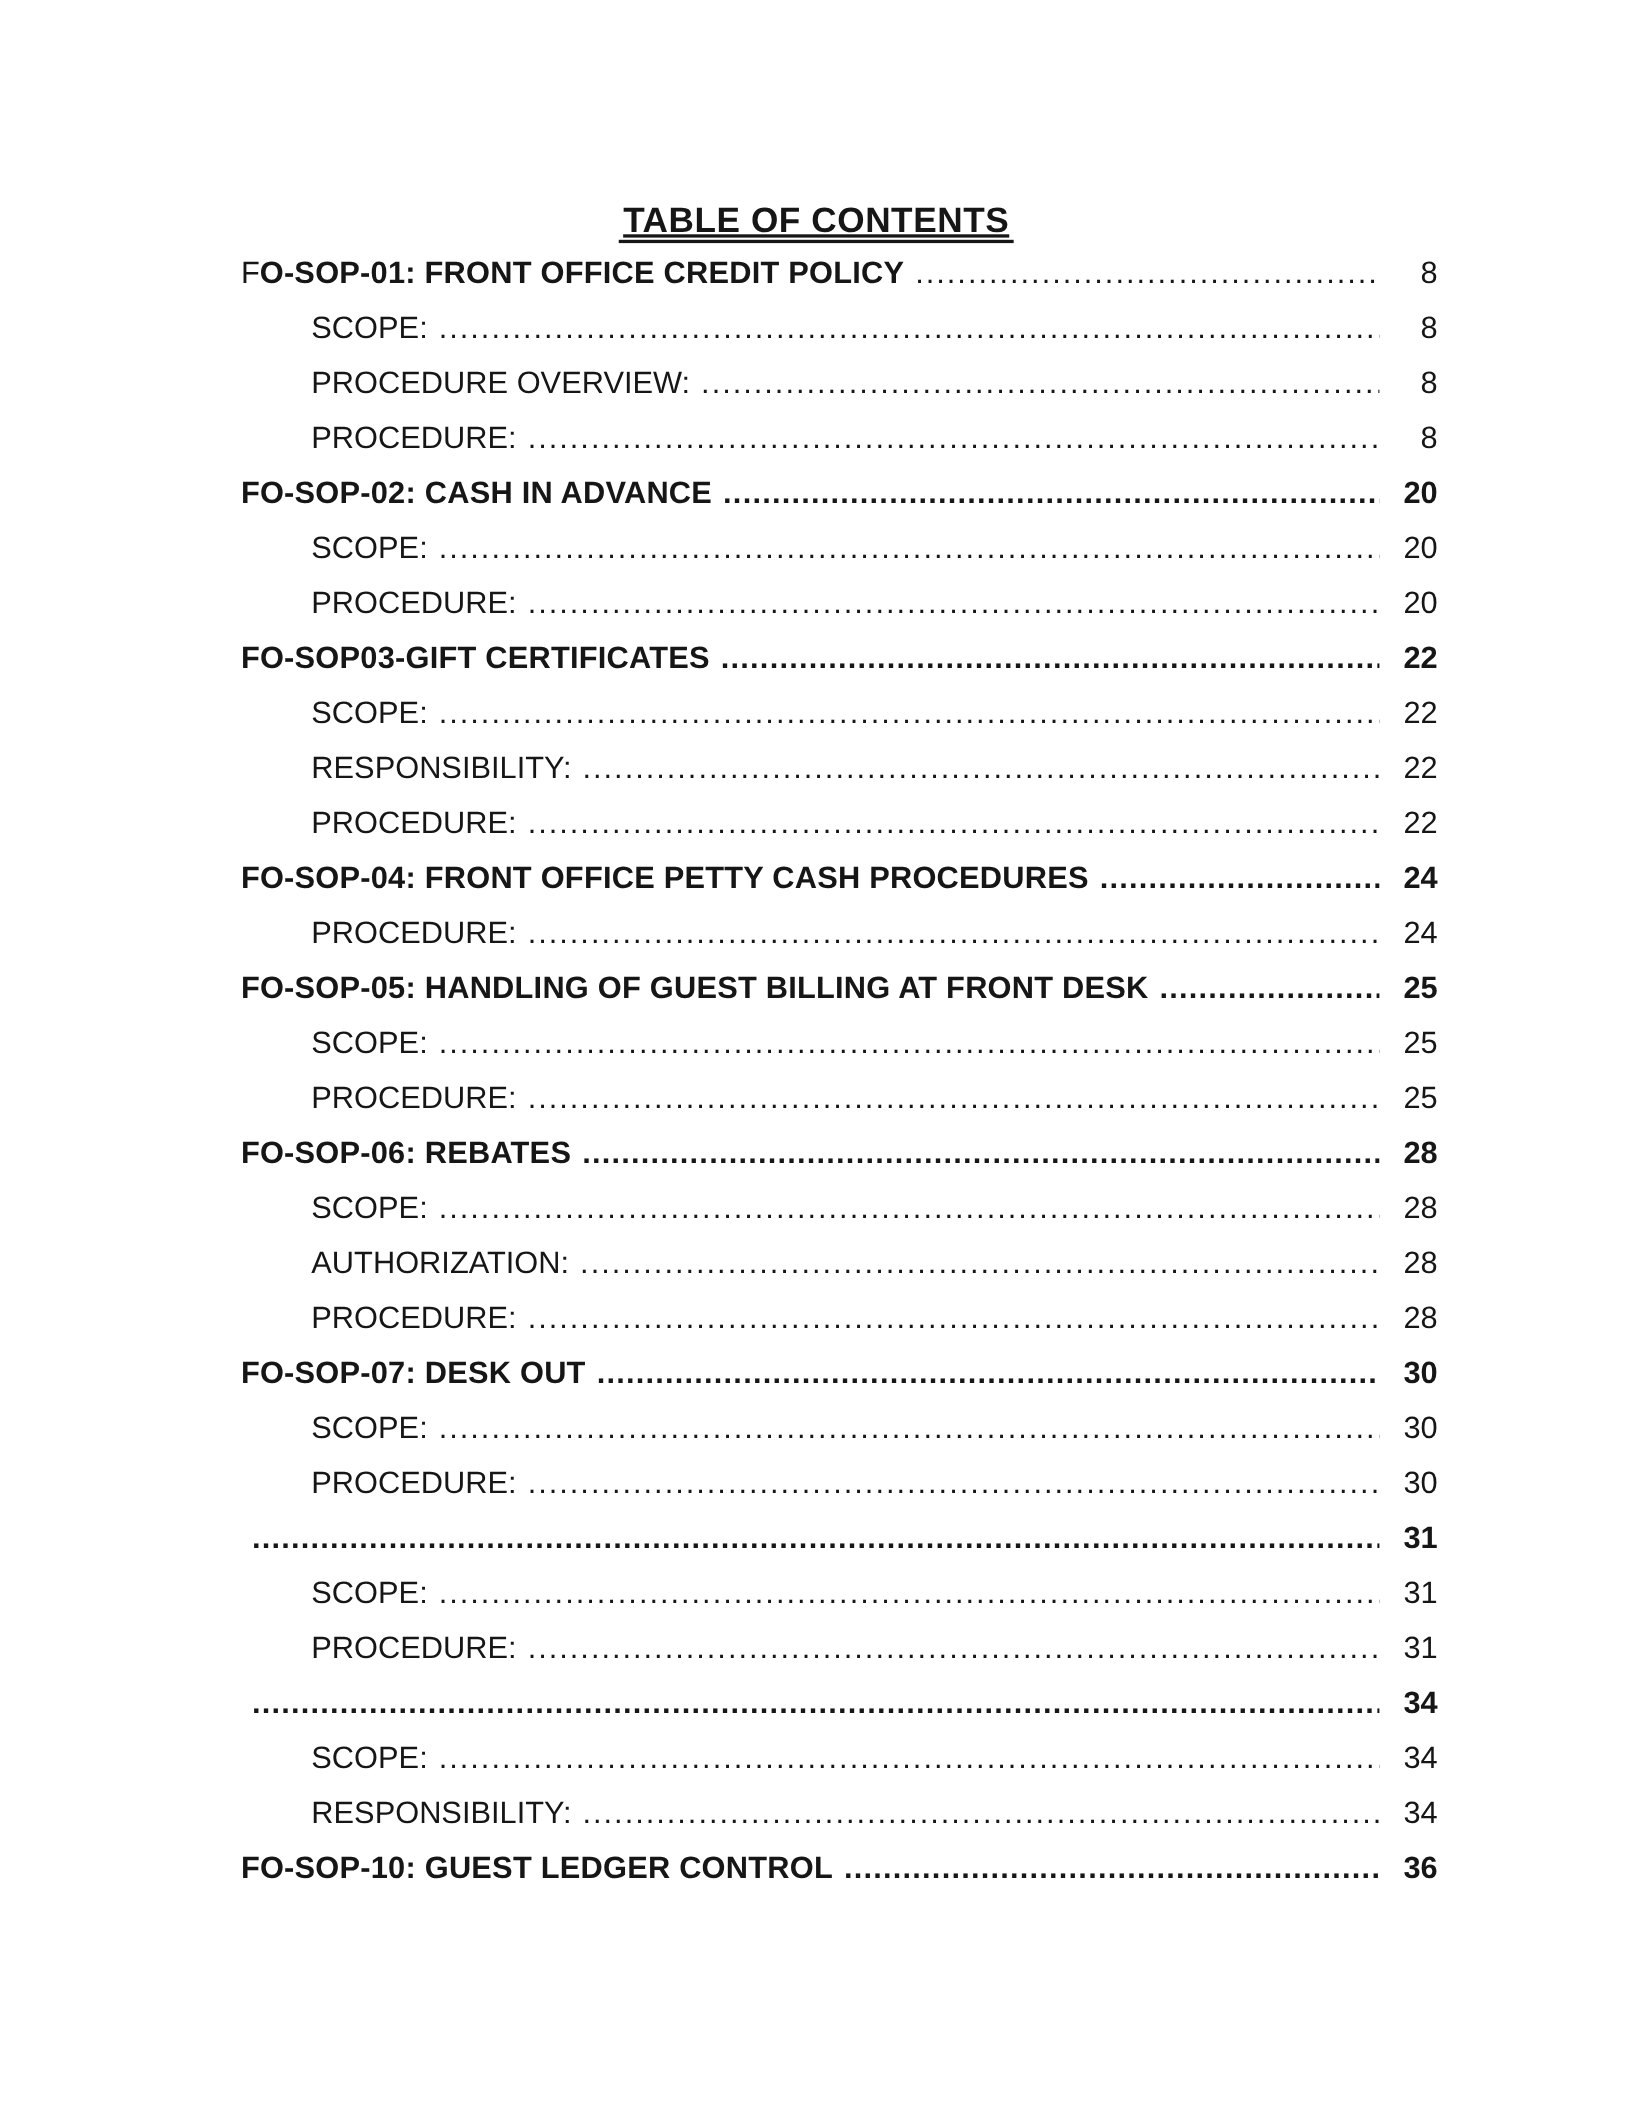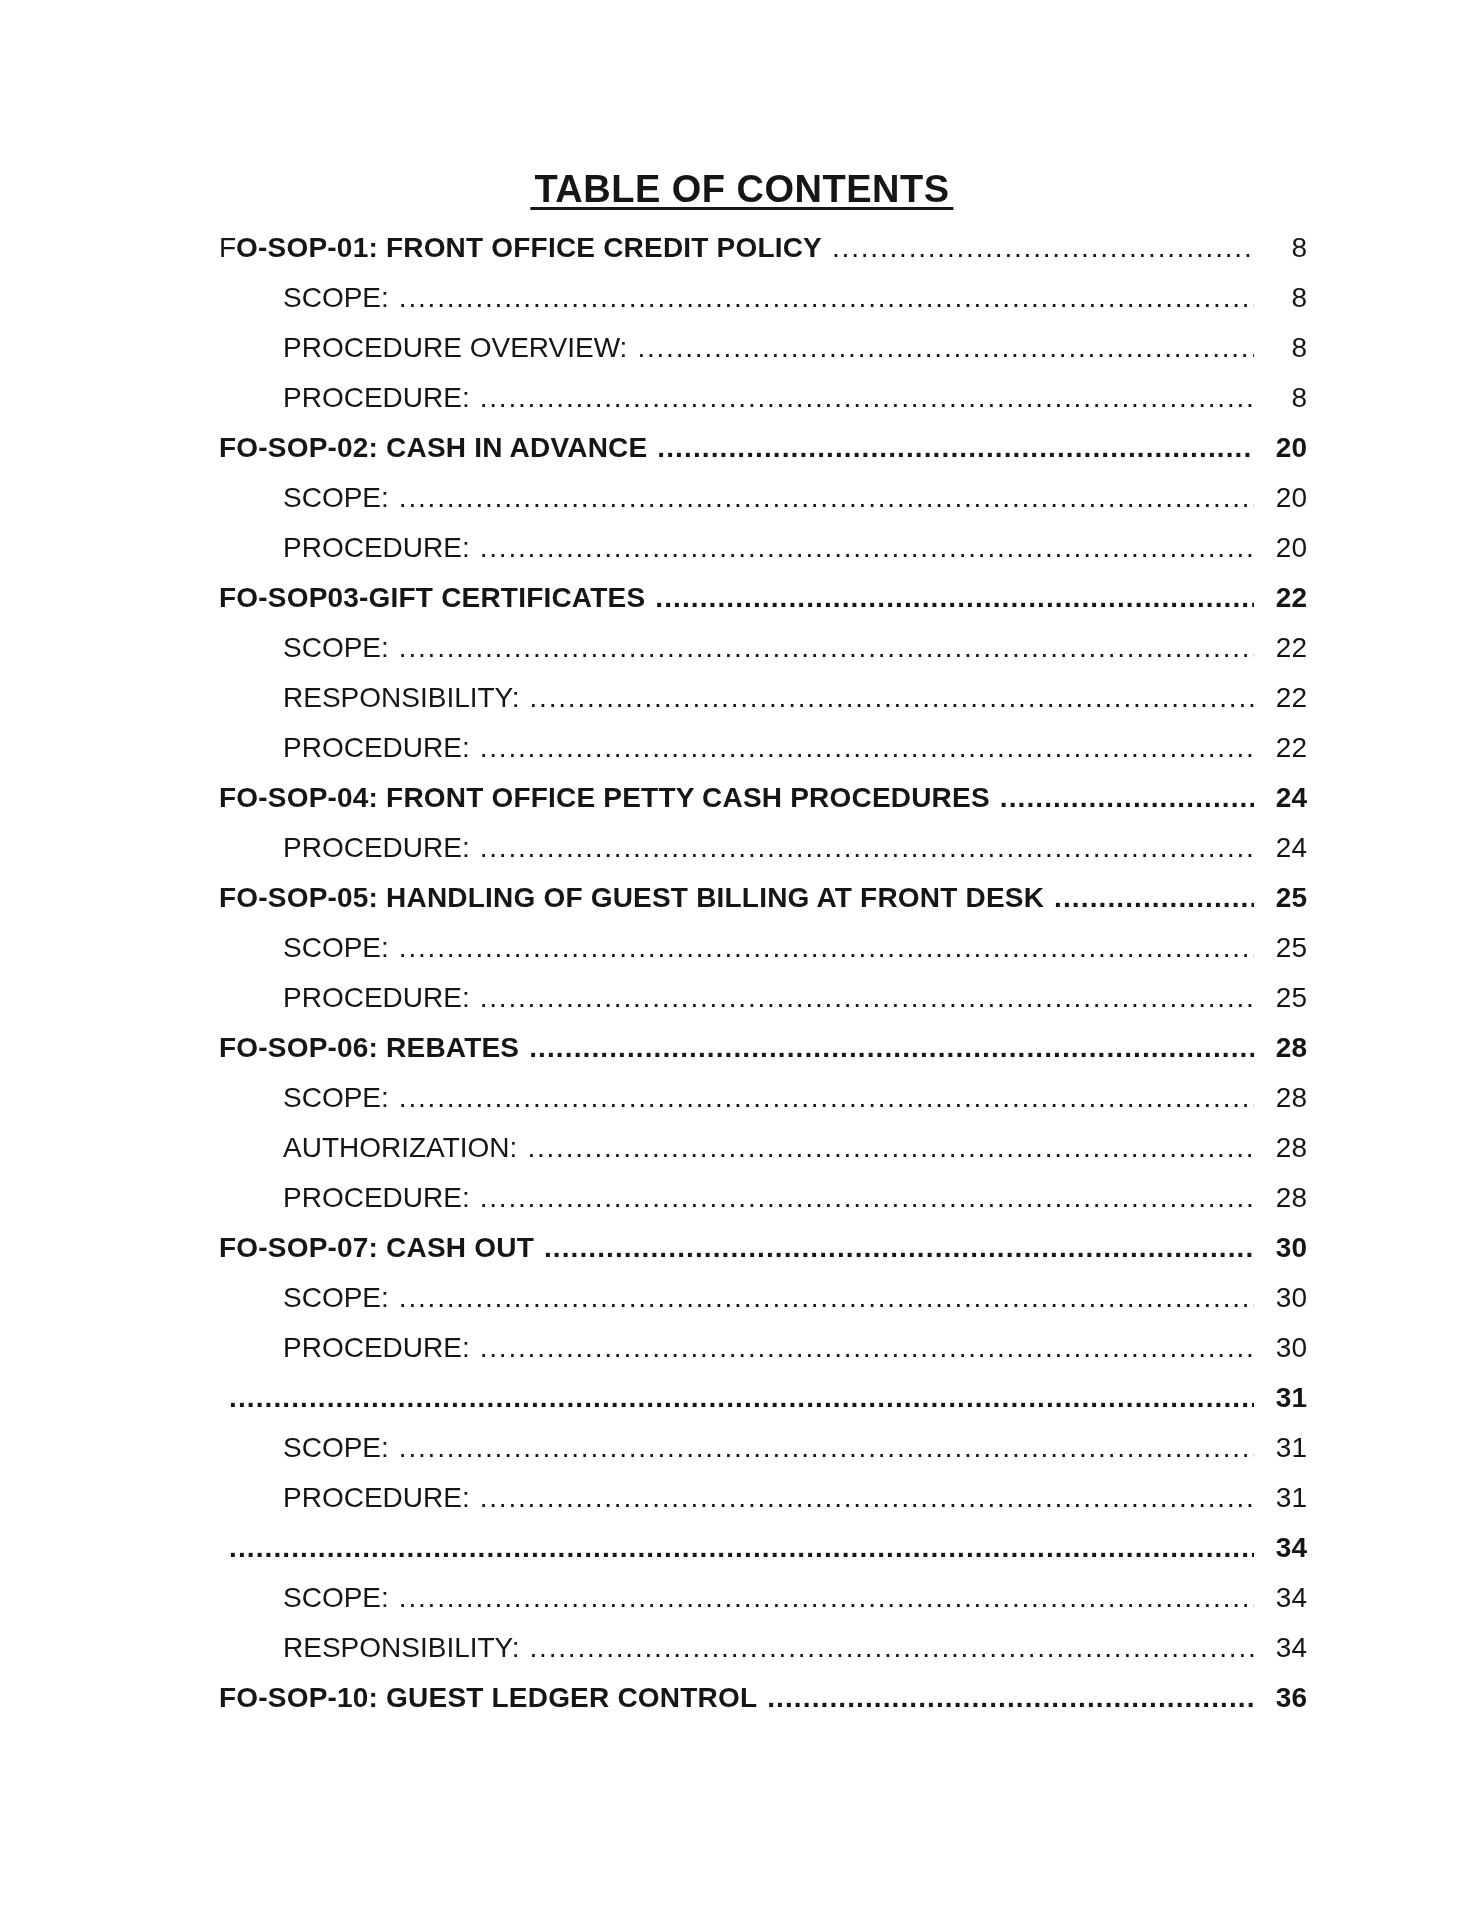--- a/index.html
+++ b/index.html
@@ -15,30 +15,31 @@
     position: relative;
     overflow: hidden;
   }
   .sheet {
     position: absolute;
     inset: 0;
     background: #ffffff;
   }
   .doc-title {
     position: absolute;
-    top: 173px;
+    top: 184px;
     left: 50%;
     transform: translateX(-50%);
-    font-size: 38px;
+    font-size: 32px;
     font-weight: 700;
     line-height: 33px;
     letter-spacing: 0.5px;
     white-space: nowrap;
     border-bottom: 3px solid #161616;
     padding: 0 4px 1px 4px;
+    text-decoration: underline;
   }
   .toc-list {
     position: absolute;
     left: 219px;
     right: 177px;
     top: 223px;
   }
   .toc-row {
     display: flex;
     height: 50px;
@@ -169,21 +170,21 @@
         <span class="label"><span class="label-main">AUTHORIZATION:</span></span>
         <span class="dots">............................................................................................................................................................................................................................</span>
         <span class="pagenum">28</span>
       </div>
       <div class="toc-row lvl2">
         <span class="label"><span class="label-main">PROCEDURE:</span></span>
         <span class="dots">............................................................................................................................................................................................................................</span>
         <span class="pagenum">28</span>
       </div>
       <div class="toc-row lvl1 boldrow">
-        <span class="label"><span class="label-main">FO-SOP-07: CASH OUT</span></span>
+        <span class="label"><span class="label-main">FO-SOP-07: DESK OUT</span></span>
         <span class="dots">............................................................................................................................................................................................................................</span>
         <span class="pagenum">30</span>
       </div>
       <div class="toc-row lvl2">
         <span class="label"><span class="label-main">SCOPE:</span></span>
         <span class="dots">............................................................................................................................................................................................................................</span>
         <span class="pagenum">30</span>
       </div>
       <div class="toc-row lvl2">
         <span class="label"><span class="label-main">PROCEDURE:</span></span>

